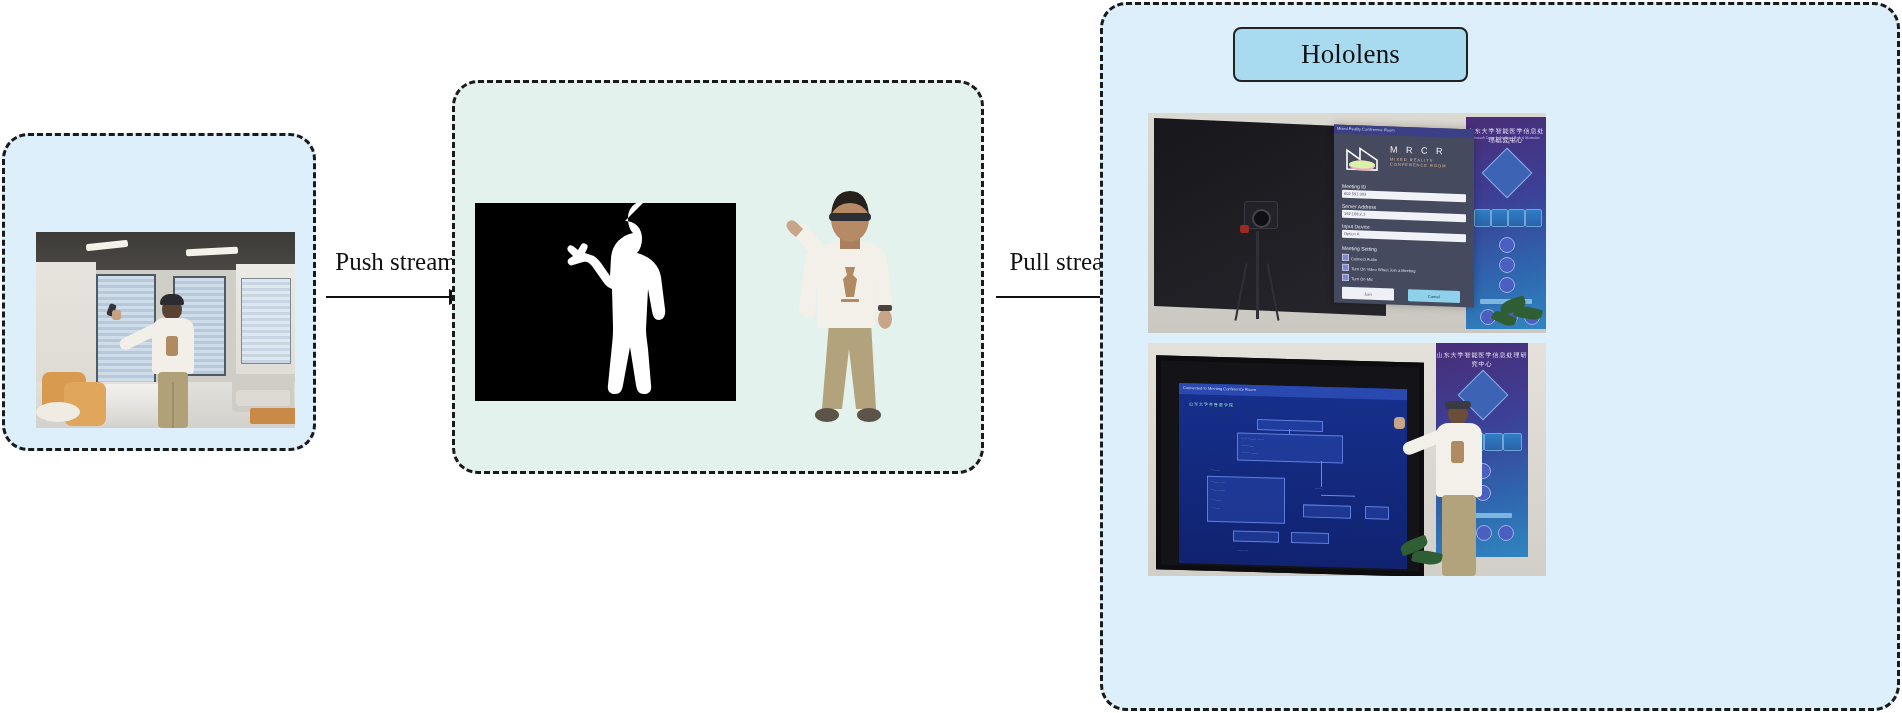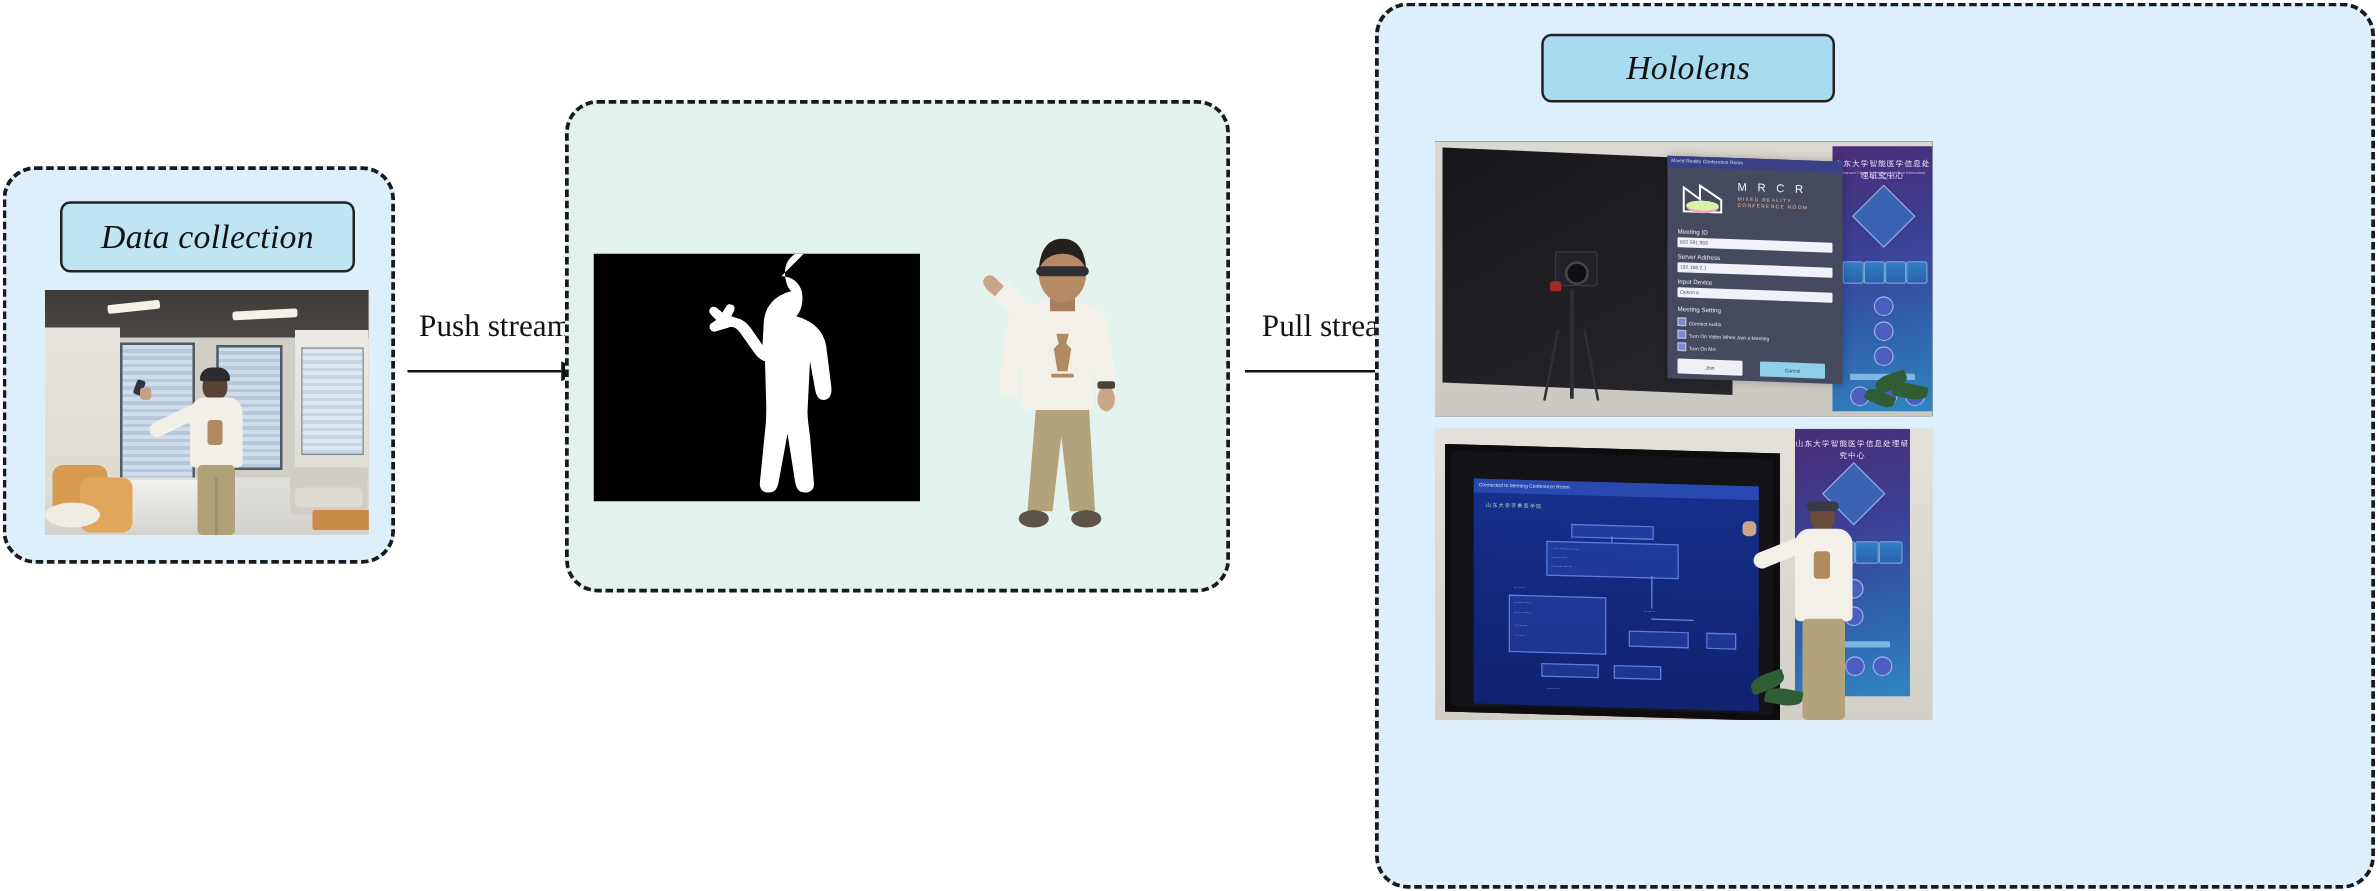--- a/index.html
+++ b/index.html
@@ -28,21 +28,20 @@
     border: 2px solid #222;
     border-radius: 8px;
     box-sizing: border-box;
     display: flex;
     align-items: center;
     justify-content: center;
     font-size: 27px;
     color: #111;
     letter-spacing: .2px;
     white-space: nowrap;
-    font-style: italic;
   }
 
   
   #panel-collection {
     left: 2px; top: 133px; width: 314px; height: 318px;
     background: #ddeffa;
   }
   #chip-collection {
     left: 43px; top: 25px; width: 236px; height: 57px;
     background: #bfe4f3;
@@ -300,23 +299,20 @@
   .hb-p-legs { position:absolute; left:294px; top:152px; width:34px; height:81px;
       background:#b2a37c; border-radius:4px; }
 
   .sr-only { position:absolute; width:1px; height:1px; overflow:hidden; clip:rect(0 0 0 0); }
 </style>
 </head>
 <body>
 
 <div class="panel" id="panel-collection">
 
-  <div class="chip" id="chip-collection">
-    <span>Data collection</span>
-  </div>
 
   <div id="photo-collection">
     <div class="ofc ofc-ceiling"></div>
     <div class="ofc ofc-light-a"></div>
     <div class="ofc ofc-light-b"></div>
     <div class="ofc ofc-wall-l"></div>
     <div class="ofc ofc-wall-r"></div>
     <div class="ofc ofc-win-a"></div>
     <div class="ofc ofc-win-b"></div>
     <div class="ofc ofc-win-c"></div>

